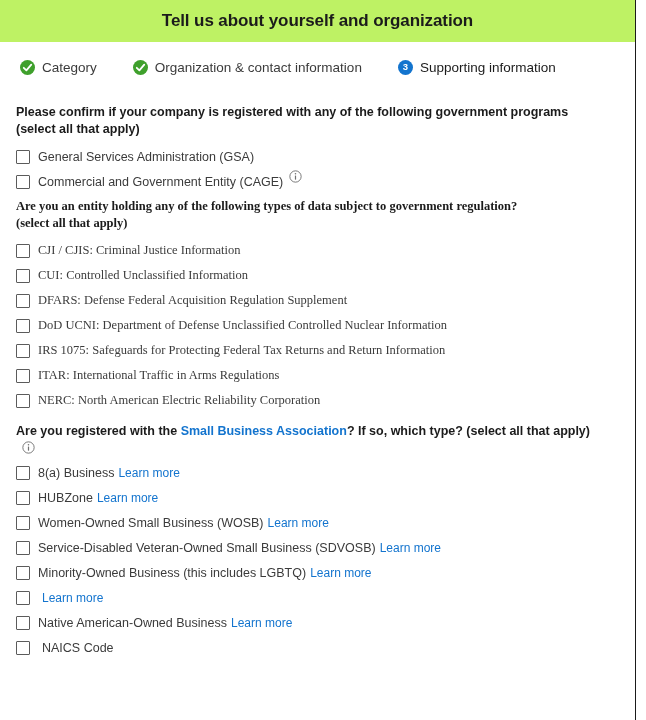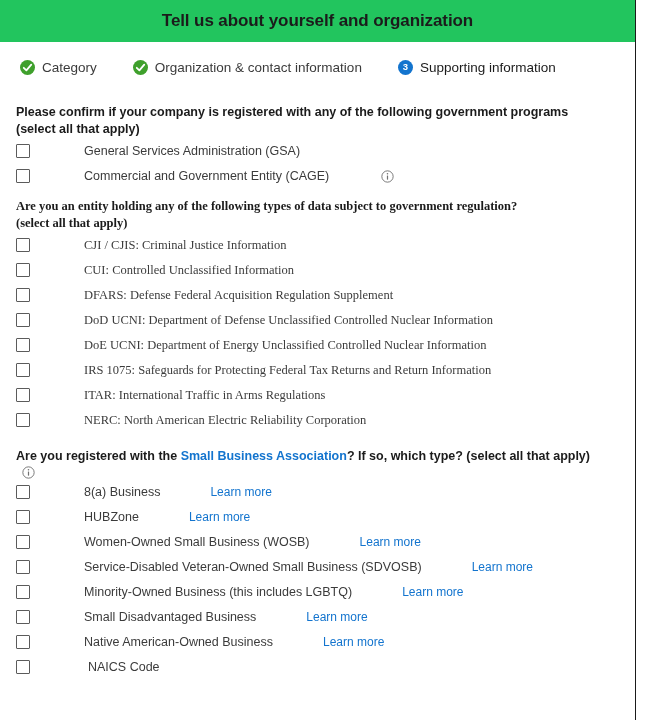--- a/index.html
+++ b/index.html
@@ -24,21 +24,21 @@
     height: 720px;
     border-right: 1px solid #1a1a1a;
     background: #ffffff;
     box-sizing: border-box;
     overflow: hidden;
   }
 
   
   #wizard-header {
     height: 42px;
-    background: #22c55e;
+    background: #bef264;
     display: flex;
     align-items: center;
     justify-content: center;
   }
   #page-title {
     font-size: 17px;
     font-weight: bold;
     color: #1b1b1b;
     letter-spacing: -0.1px;
   }
@@ -110,23 +110,22 @@
     margin-bottom: 6px;
     max-width: 600px;
   }
   .question-title .inline-link {
     color: #1374ce;
     font-weight: bold;
     cursor: pointer;
   }
   .option-row {
     display: flex;
-    align-items: flex-start;
+    align-items: center;
     height: 25px;
-    gap: 46px;
   }
   .checkbox {
     width: 14px;
     height: 14px;
     border: 1.6px solid #5b5b5b;
     background: #ffffff;
     box-sizing: border-box;
     flex: 0 0 auto;
     margin-right: 8px;
     cursor: pointer;
@@ -237,24 +236,20 @@
         <span class="checkbox"></span>
         <span class="option-label">CUI: Controlled Unclassified Information</span>
       </div>
       <div class="option-row">
         <span class="checkbox"></span>
         <span class="option-label">DFARS: Defense Federal Acquisition Regulation Supplement</span>
       </div>
       <div class="option-row">
         <span class="checkbox"></span>
         <span class="option-label">DoD UCNI: Department of Defense Unclassified Controlled Nuclear Information</span>
-      </div>
-      <div class="option-row">
-        <span class="checkbox"></span>
-        <span class="option-label">DoE UCNI: Department of Energy Unclassified Controlled Nuclear Information</span>
       </div>
       <div class="option-row">
         <span class="checkbox"></span>
         <span class="option-label">IRS 1075: Safeguards for Protecting Federal Tax Returns and Return Information</span>
       </div>
       <div class="option-row">
         <span class="checkbox"></span>
         <span class="option-label">ITAR: International Traffic in Arms Regulations</span>
       </div>
       <div class="option-row">
@@ -295,21 +290,20 @@
         <span class="option-label">Service-Disabled Veteran-Owned Small Business (SDVOSB)</span>
         <span class="learn-more">Learn more</span>
       </div>
       <div class="option-row">
         <span class="checkbox"></span>
         <span class="option-label">Minority-Owned Business (this includes LGBTQ)</span>
         <span class="learn-more">Learn more</span>
       </div>
       <div class="option-row">
         <span class="checkbox"></span>
-        <span class="option-label">Small Disadvantaged Business</span>
         <span class="learn-more">Learn more</span>
       </div>
       <div class="option-row">
         <span class="checkbox"></span>
         <span class="option-label">Native American-Owned Business</span>
         <span class="learn-more">Learn more</span>
       </div>
       <div class="option-row">
         <span class="checkbox"></span>
         <span class="option-label indent-extra">NAICS Code</span>

